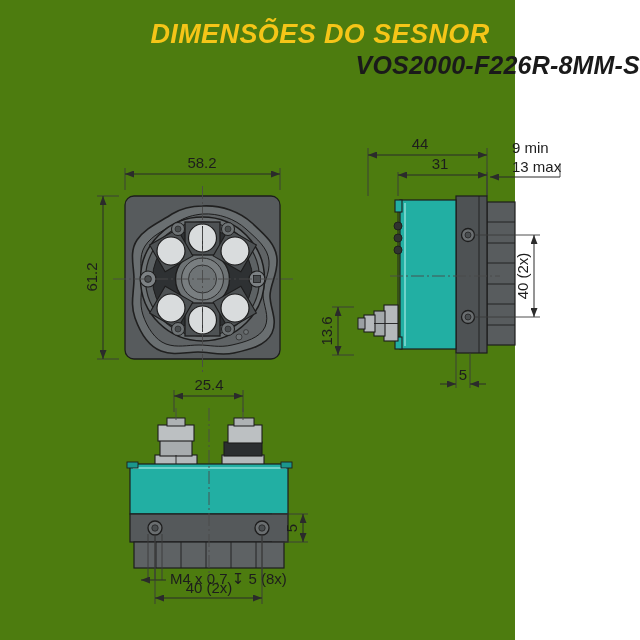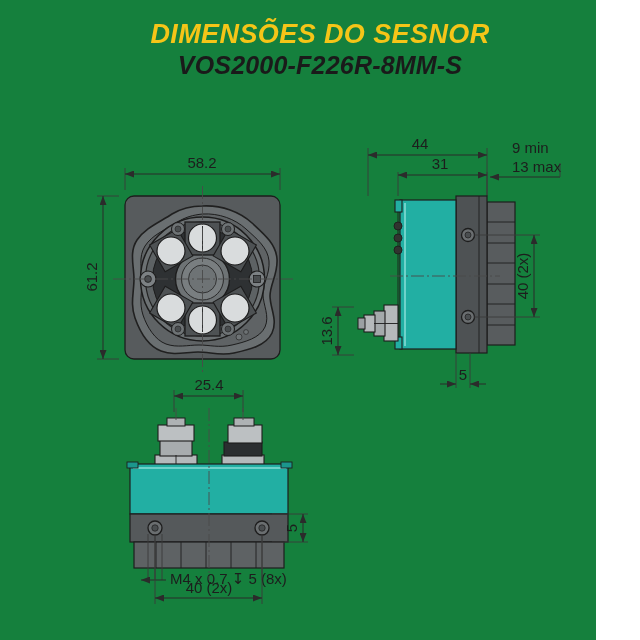--- a/index.html
+++ b/index.html
@@ -8,23 +8,23 @@
     background: #ffffff;
   }
   body {
     width: 640px;
     height: 640px;
     overflow: hidden;
     font-family: "Liberation Sans", sans-serif;
   }
   #page {
     position: relative;
-    width: 596px;
+    width: 515px;
     height: 640px;
-    background: #15803d;
+    background: #4d7c0f;
   }
   .title-block {
     position: absolute;
     top: 18px;
     left: 0;
     width: 640px;
     text-align: center;
   }
   .title-main {
     font-family: "Liberation Sans", sans-serif;
@@ -38,20 +38,21 @@
   }
   .title-sub {
     font-family: "Liberation Sans", sans-serif;
     font-style: italic;
     font-weight: bold;
     font-size: 25px;
     letter-spacing: 0.2px;
     color: #1a1a1a;
     line-height: 31px;
     white-space: nowrap;
+    text-align: right;
   }
   svg.drawing {
     position: absolute;
     left: 0;
     top: 0;
     width: 640px;
     height: 640px;
     display: block;
   }
   .dimtext {

